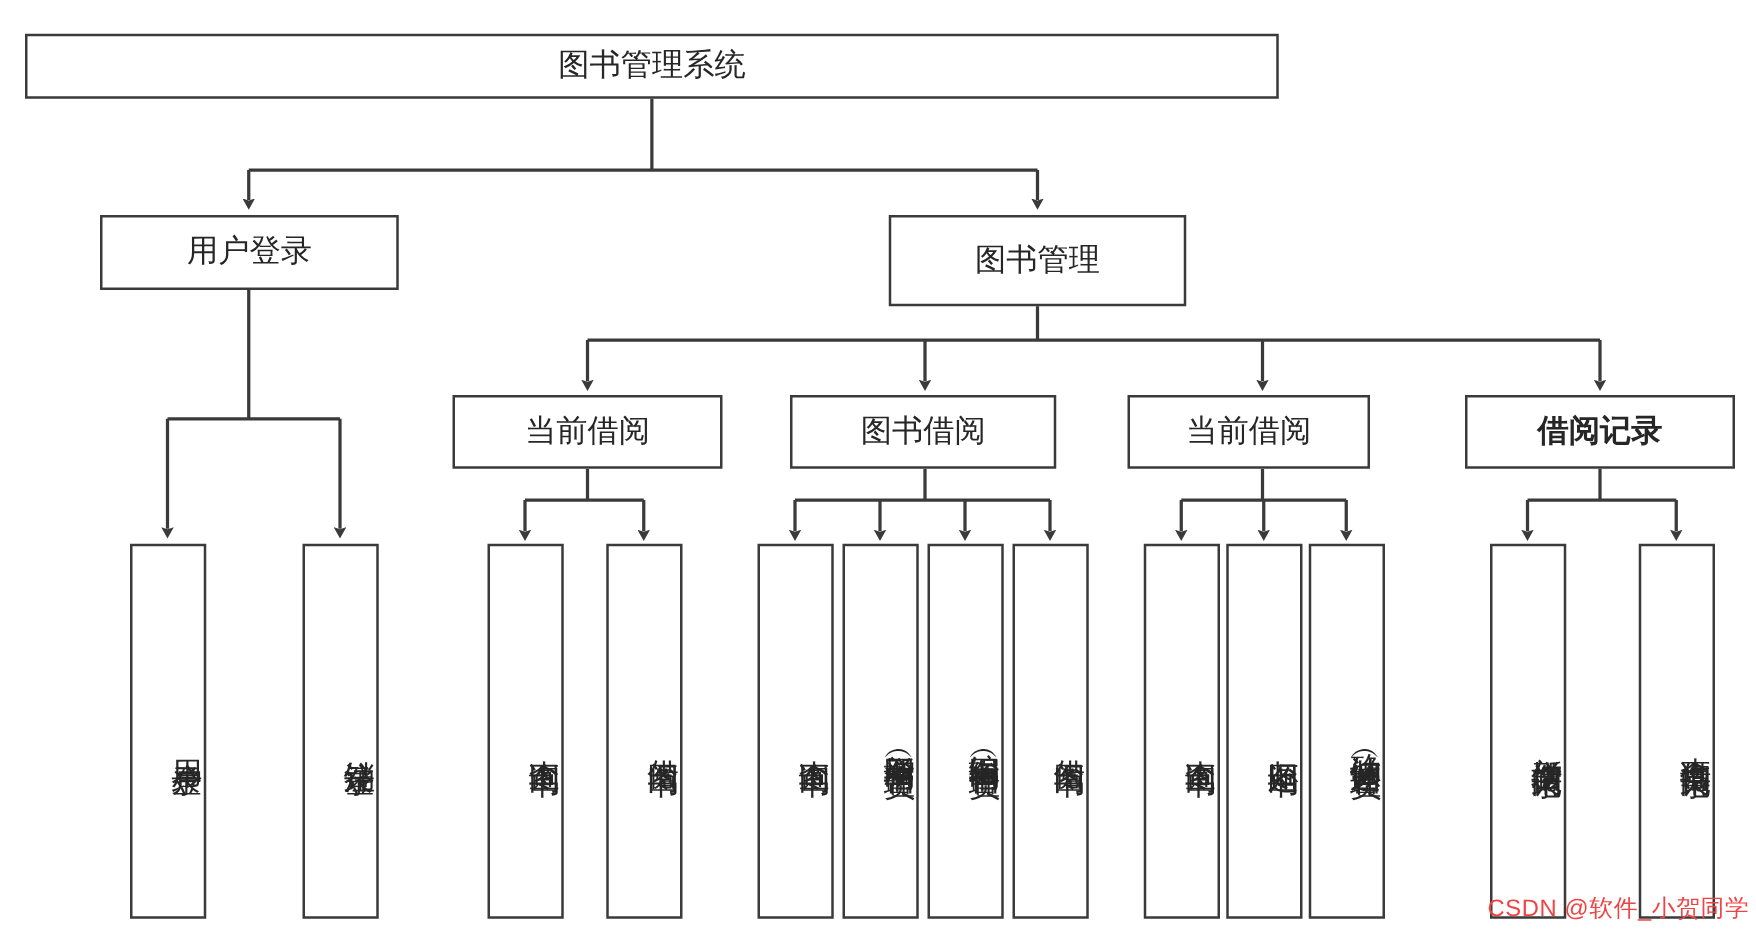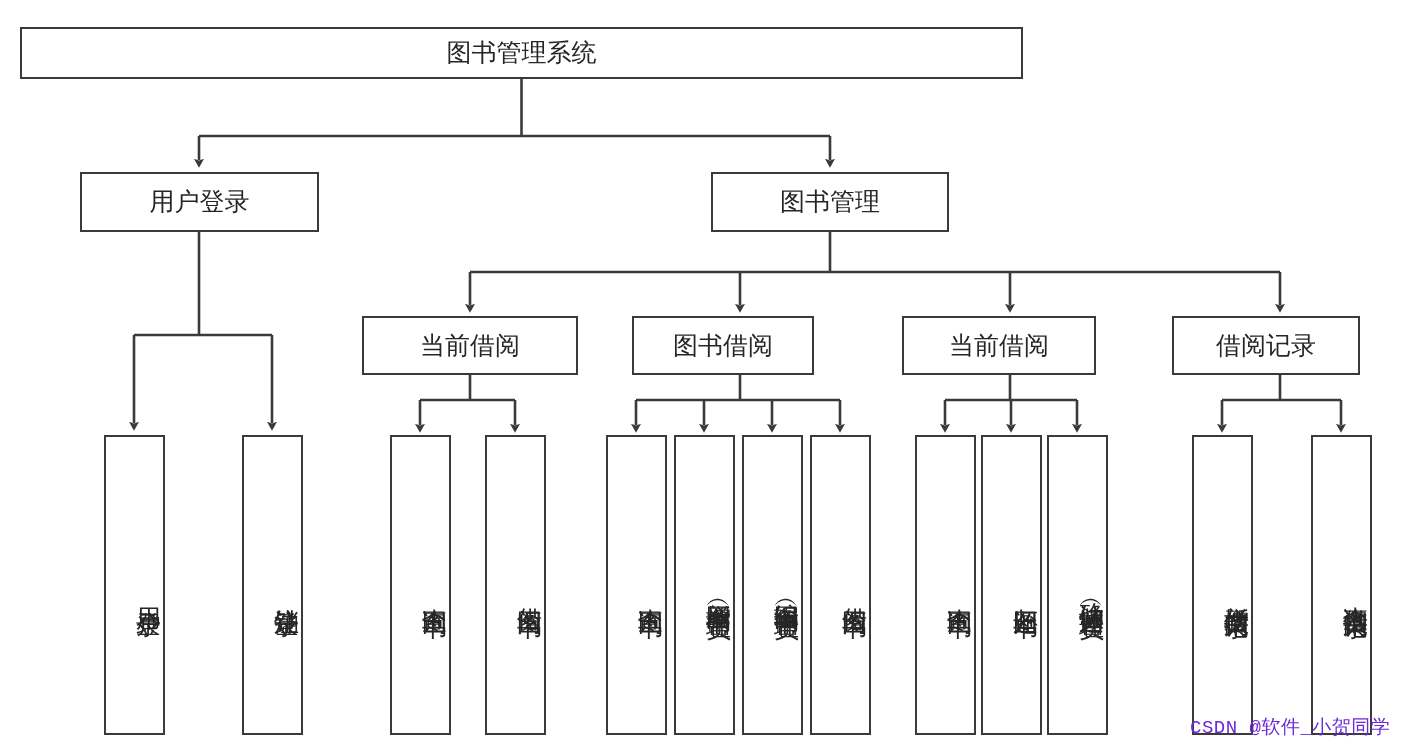--- a/index.html
+++ b/index.html
@@ -51,24 +51,23 @@
     letter-spacing: 2px;
   }
   .node.vert > span {
     display: block;
   }
   #watermark {
     position: absolute;
     left: 1190px;
     top: 714px;
     font-size: 19px;
-    color: #6d28d9;
+    color: #ef4444;
     white-space: nowrap;
     letter-spacing: 0.5px;
-    font-family: Liberation Mono, monospace;
   }
 </style>
 </head>
 <body>
 
 <div id="canvas">
 
   <svg id="edges" viewBox="0 0 1405 747" xmlns="http://www.w3.org/2000/svg">
     <defs>
       <marker id="arrowhead" markerWidth="9" markerHeight="10" refX="1.2" refY="5" orient="auto" markerUnits="userSpaceOnUse">
@@ -120,34 +119,34 @@
     </g>
   </svg>
 
   <div class="node horiz" style="left:20px; top:14px; width:1003px; height:52px;margin-top:13px;">
     <span>图书管理系统</span>
   </div>
 
   <div class="node horiz" style="left:80px; top:172px; width:239px; height:60px;">
     <span>用户登录</span>
   </div>
-  <div class="node horiz" style="left:711px; top:172px; width:238px; height:60px;">
+  <div class="node horiz" style="left:711px; top:172px; width:238px; height:73px;">
     <span>图书管理</span>
   </div>
 
   <div class="node horiz" style="left:362px; top:316px; width:216px; height:59px;">
     <span>当前借阅</span>
   </div>
-  <div class="node horiz" style="left:632px; top:316px; width:182px; height:59px;">
+  <div class="node horiz" style="left:632px; top:316px; width:213px; height:59px;">
     <span>图书借阅</span>
   </div>
   <div class="node horiz" style="left:902px; top:316px; width:194px; height:59px;">
     <span>当前借阅</span>
   </div>
-  <div class="node horiz" style="left:1172px; top:316px; width:188px; height:59px;">
+  <div class="node horiz" style="left:1172px; top:316px; width:216px; height:59px;font-weight:bold;">
     <span>借阅记录</span>
   </div>
 
   <div class="node vert" style="left:104px; top:435px; width:61px; height:300px;">
     <span>用户登录</span>
   </div>
   <div class="node vert" style="left:242px; top:435px; width:61px; height:300px;">
     <span>注销登录</span>
   </div>
 

